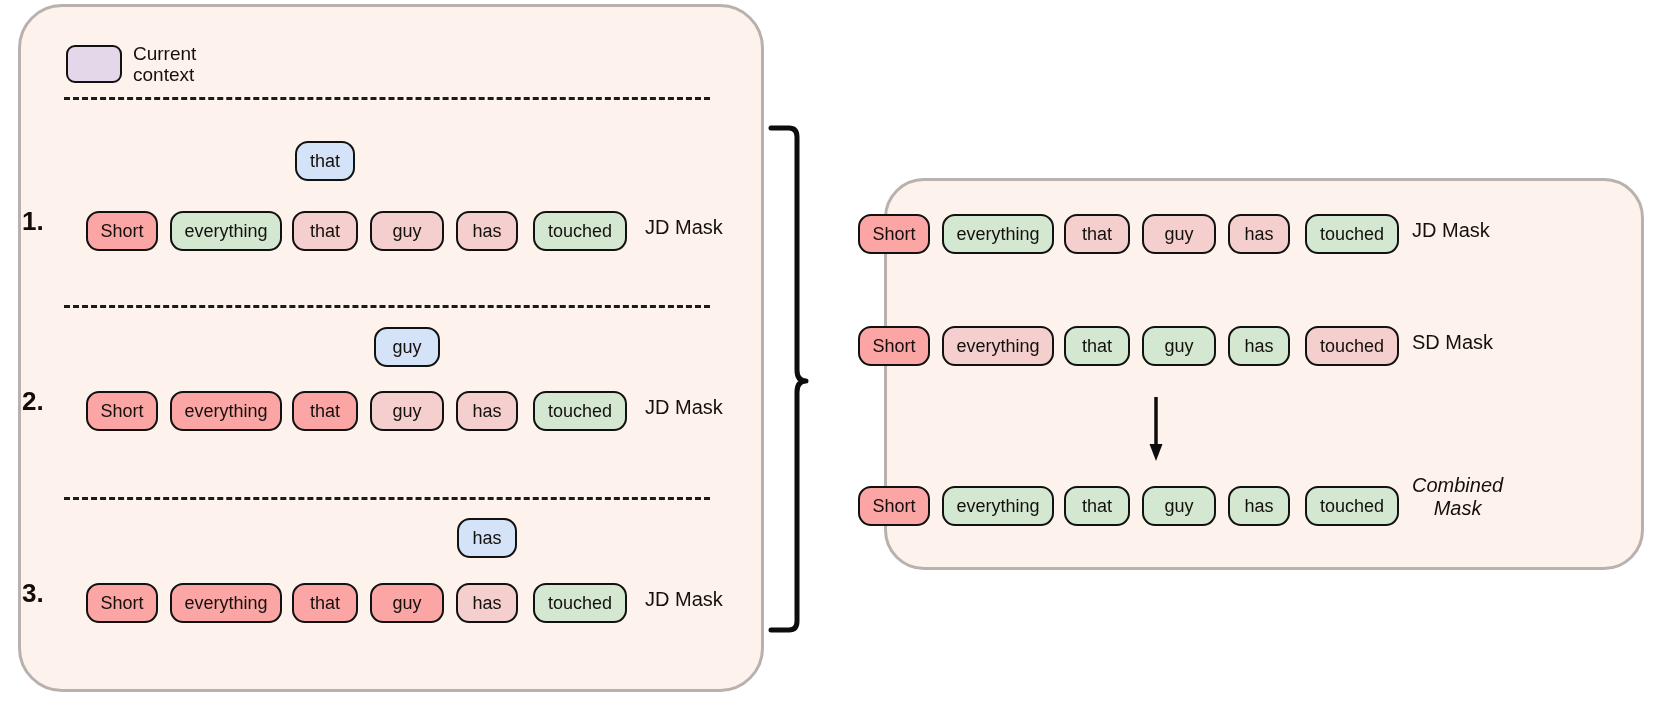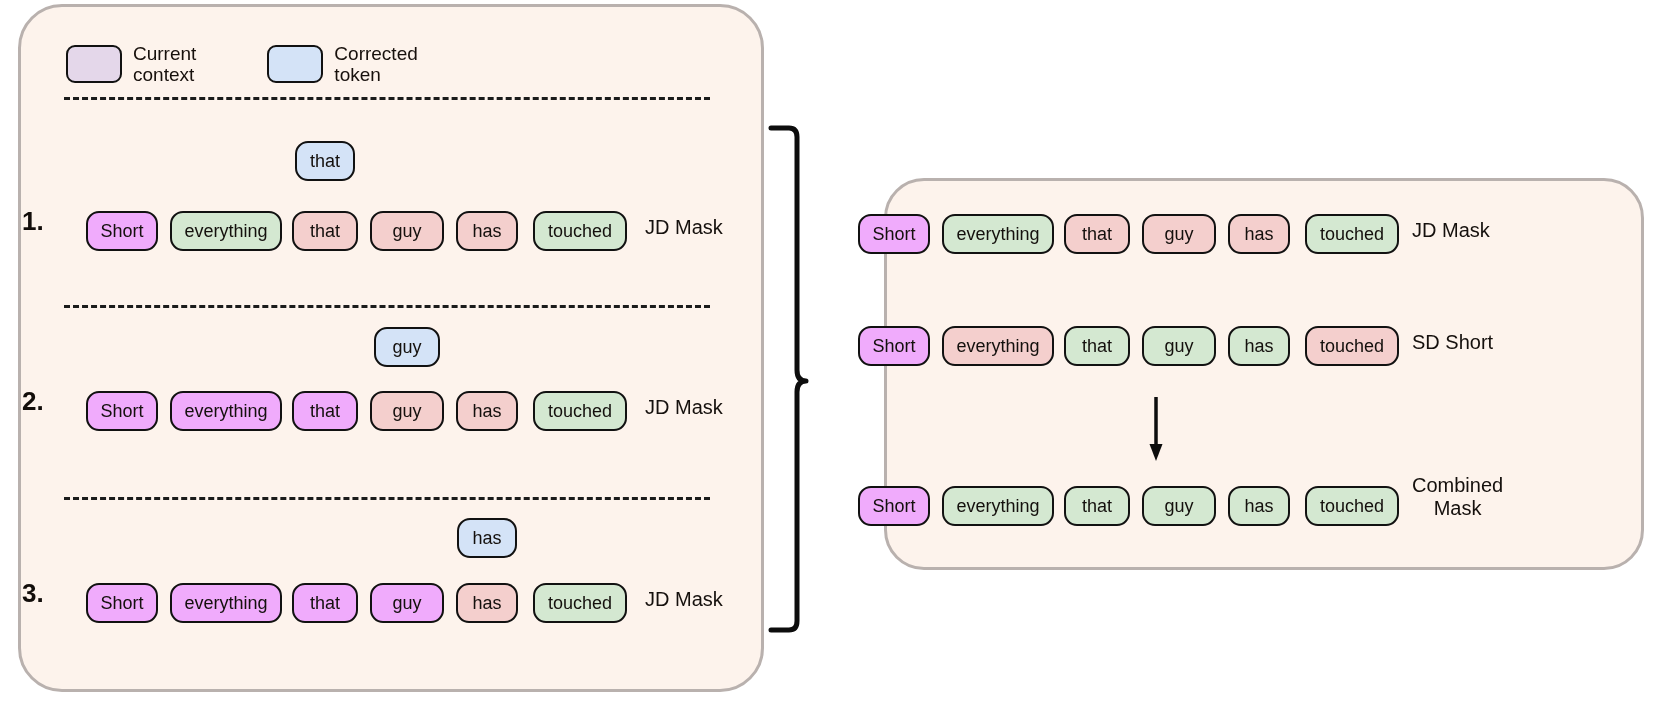--- a/index.html
+++ b/index.html
@@ -92,64 +92,59 @@
     border: 2.5px solid #111111;
     border-radius: 13px;
     box-sizing: border-box;
     display: flex;
     align-items: center;
     justify-content: center;
     font-size: 18px;
     color: #14100d;
     white-space: nowrap;
   }
-  .c-context   { background: #f0abfc; }
+  .c-context   { background: #fca5a5; }
   .c-accepted  { background: #d4e8d1; }
   .c-rejected  { background: #f4cfcd; }
   .c-corrected { background: #d4e3f7; }
 
   
   .row-number {
     position: absolute;
     font-size: 26px;
     font-weight: bold;
     color: #120d0a;
   }
   .mask-label {
     position: absolute;
     font-size: 20px;
     color: #15100d;
     line-height: 1.16;
     white-space: pre-line;
   }
-  .mask-label.centered { text-align: center; }
+  .mask-label.centered { text-align: center; font-style: italic; }
 
   
   #overlay {
     position: absolute;
     left: 0; top: 0;
     width: 1661px; height: 722px;
     pointer-events: none;
   }
 </style>
 </head>
 <body>
 
 <div class="panel" id="left-panel"></div>
 
 <div id="legend">
   <div class="legend-item">
     <span class="legend-swatch sw-context"></span>
     <span class="legend-label">Current
 context</span>
-  </div>
-  <div class="legend-item">
-    <span class="legend-swatch sw-corrected"></span>
-    <span class="legend-label">Corrected
-token</span>
   </div>
 </div>
 
 <div class="dashed" id="dash-legend"></div>
 <div class="dashed" id="dash-1"></div>
 <div class="dashed" id="dash-2"></div>
 
 <div id="left-content">
     <div class="row-number" style="left: 22px; top: 206px;">1.</div>
     <div class="token c-context" style="left: 86px; top: 211px; width: 72px;">Short</div>
@@ -188,21 +183,21 @@
     <div class="token c-rejected" style="left: 1142px; top: 214px; width: 74px;">guy</div>
     <div class="token c-rejected" style="left: 1228px; top: 214px; width: 62px;">has</div>
     <div class="token c-accepted" style="left: 1305px; top: 214px; width: 94px;">touched</div>
     <div class="mask-label" style="left: 1412px; top: 219px;">JD Mask</div>
     <div class="token c-context" style="left: 858px; top: 326px; width: 72px;">Short</div>
     <div class="token c-rejected" style="left: 942px; top: 326px; width: 112px;">everything</div>
     <div class="token c-accepted" style="left: 1064px; top: 326px; width: 66px;">that</div>
     <div class="token c-accepted" style="left: 1142px; top: 326px; width: 74px;">guy</div>
     <div class="token c-accepted" style="left: 1228px; top: 326px; width: 62px;">has</div>
     <div class="token c-rejected" style="left: 1305px; top: 326px; width: 94px;">touched</div>
-    <div class="mask-label" style="left: 1412px; top: 331px;">SD Short</div>
+    <div class="mask-label" style="left: 1412px; top: 331px;">SD Mask</div>
     <div class="token c-context" style="left: 858px; top: 486px; width: 72px;">Short</div>
     <div class="token c-accepted" style="left: 942px; top: 486px; width: 112px;">everything</div>
     <div class="token c-accepted" style="left: 1064px; top: 486px; width: 66px;">that</div>
     <div class="token c-accepted" style="left: 1142px; top: 486px; width: 74px;">guy</div>
     <div class="token c-accepted" style="left: 1228px; top: 486px; width: 62px;">has</div>
     <div class="token c-accepted" style="left: 1305px; top: 486px; width: 94px;">touched</div>
     <div class="mask-label centered" style="left: 1412px; top: 474px;">Combined
 Mask</div>
   </div>
 

